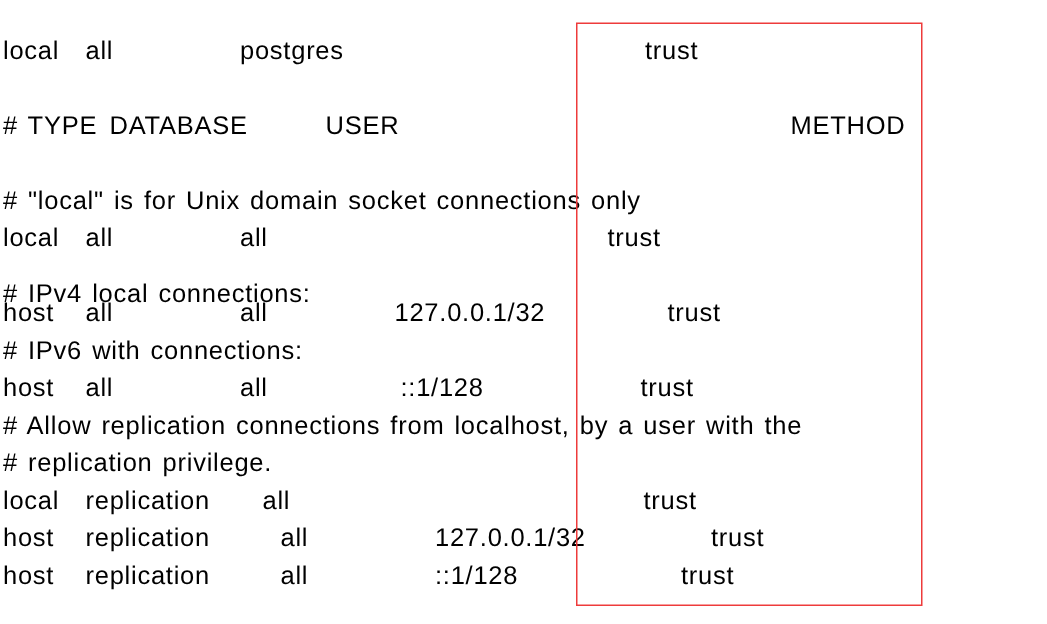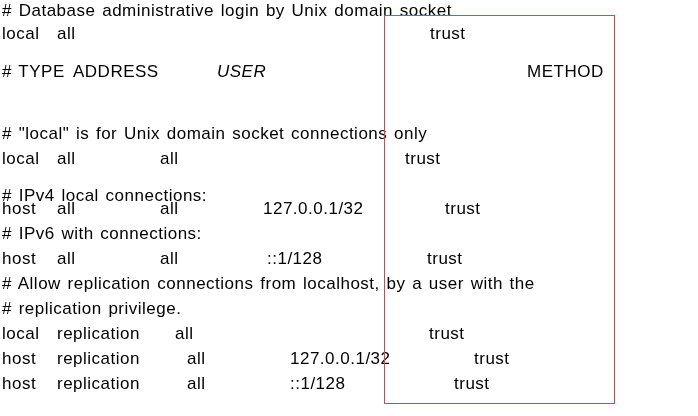--- a/index.html
+++ b/index.html
@@ -31,23 +31,22 @@
     border: 1px solid #ee3b3b;
     background: transparent;
     pointer-events: none;
   }
 </style>
 </head>
 <body>
 
 <div class="screen">
   <div class="config-text" id="config-text" style="color: rgb(0, 0, 0);">
-      <div class="config-line" style="top: 0px;"><span class="config-token" style="left: 2px;"># Database administrative login by Unix domain socket</span></div>
-      <div class="config-line" style="top: 23px;"><span class="config-token" style="left: 2px;">local</span><span class="config-token" style="left: 57px;">all</span><span class="config-token" style="left: 430px;">trust</span></div>
-      <div class="config-line" style="top: 61px;"><span class="config-token" style="left: 2px;"># TYPE</span><span class="config-token" style="left: 73px;">ADDRESS</span><span class="config-token" style="left: 217px; font-style: italic;">USER</span><span class="config-token" style="left: 527px;">METHOD</span></div>
+      <div class="config-line" style="top: 23px;"><span class="config-token" style="left: 2px;">local</span><span class="config-token" style="left: 57px;">all</span><span class="config-token" style="left: 160px;">postgres</span><span class="config-token" style="left: 430px;">trust</span></div>
+      <div class="config-line" style="top: 73px;"><span class="config-token" style="left: 2px;"># TYPE</span><span class="config-token" style="left: 73px;">DATABASE</span><span class="config-token" style="left: 217px;">USER</span><span class="config-token" style="left: 527px;">METHOD</span></div>
       <div class="config-line" style="top: 123px;"><span class="config-token" style="left: 2px;"># "local" is for Unix domain socket connections only</span></div>
       <div class="config-line" style="top: 148px;"><span class="config-token" style="left: 2px;">local</span><span class="config-token" style="left: 57px;">all</span><span class="config-token" style="left: 160px;">all</span><span class="config-token" style="left: 405px;">trust</span></div>
       <div class="config-line" style="top: 185px;"><span class="config-token" style="left: 2px;"># IPv4 local connections:</span></div>
       <div class="config-line" style="top: 198px;"><span class="config-token" style="left: 2px;">host</span><span class="config-token" style="left: 57px;">all</span><span class="config-token" style="left: 160px;">all</span><span class="config-token" style="left: 263px;">127.0.0.1/32</span><span class="config-token" style="left: 445px;">trust</span></div>
       <div class="config-line" style="top: 223px;"><span class="config-token" style="left: 2px;"># IPv6 with connections:</span></div>
       <div class="config-line" style="top: 248px;"><span class="config-token" style="left: 2px;">host</span><span class="config-token" style="left: 57px;">all</span><span class="config-token" style="left: 160px;">all</span><span class="config-token" style="left: 267px;">::1/128</span><span class="config-token" style="left: 427px;">trust</span></div>
       <div class="config-line" style="top: 273px;"><span class="config-token" style="left: 2px;"># Allow replication connections from localhost, by a user with the</span></div>
       <div class="config-line" style="top: 298px;"><span class="config-token" style="left: 2px;"># replication privilege.</span></div>
       <div class="config-line" style="top: 323px;"><span class="config-token" style="left: 2px;">local</span><span class="config-token" style="left: 57px;">replication</span><span class="config-token" style="left: 175px;">all</span><span class="config-token" style="left: 429px;">trust</span></div>
       <div class="config-line" style="top: 348px;"><span class="config-token" style="left: 2px;">host</span><span class="config-token" style="left: 57px;">replication</span><span class="config-token" style="left: 187px;">all</span><span class="config-token" style="left: 290px;">127.0.0.1/32</span><span class="config-token" style="left: 474px;">trust</span></div>

